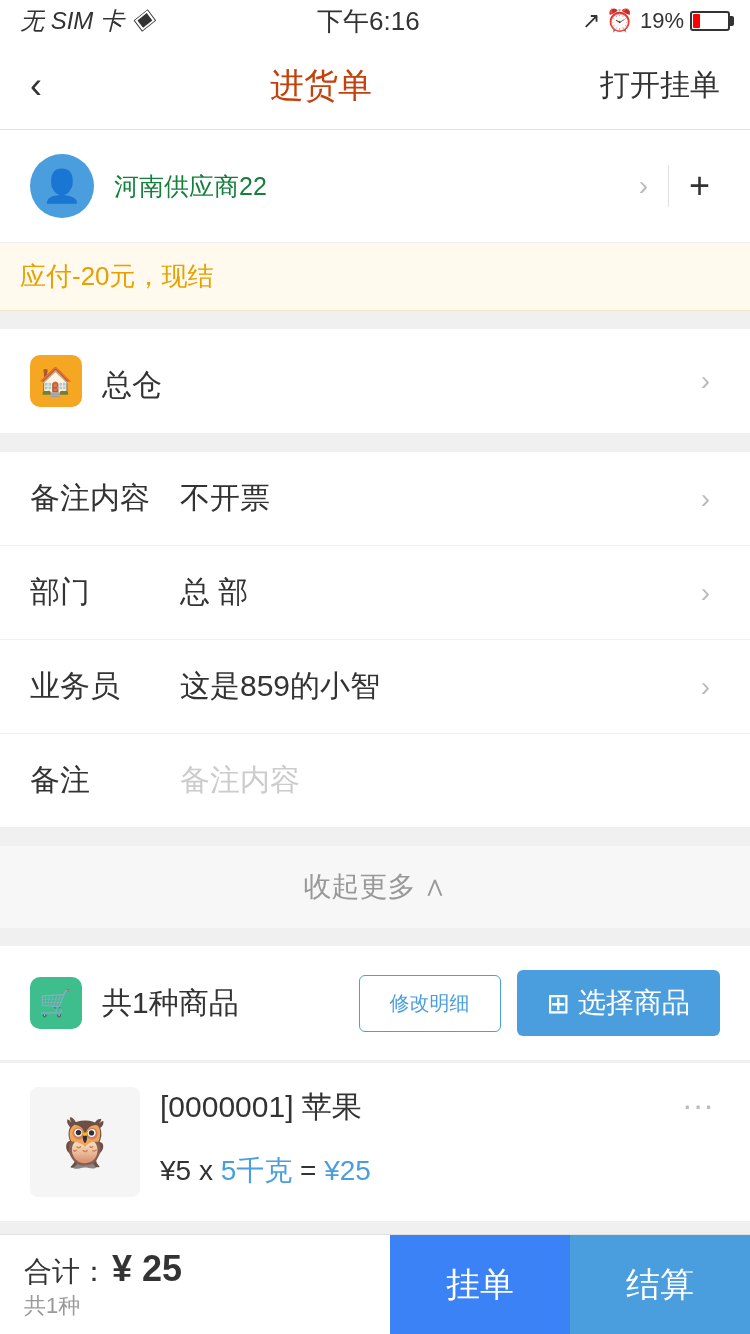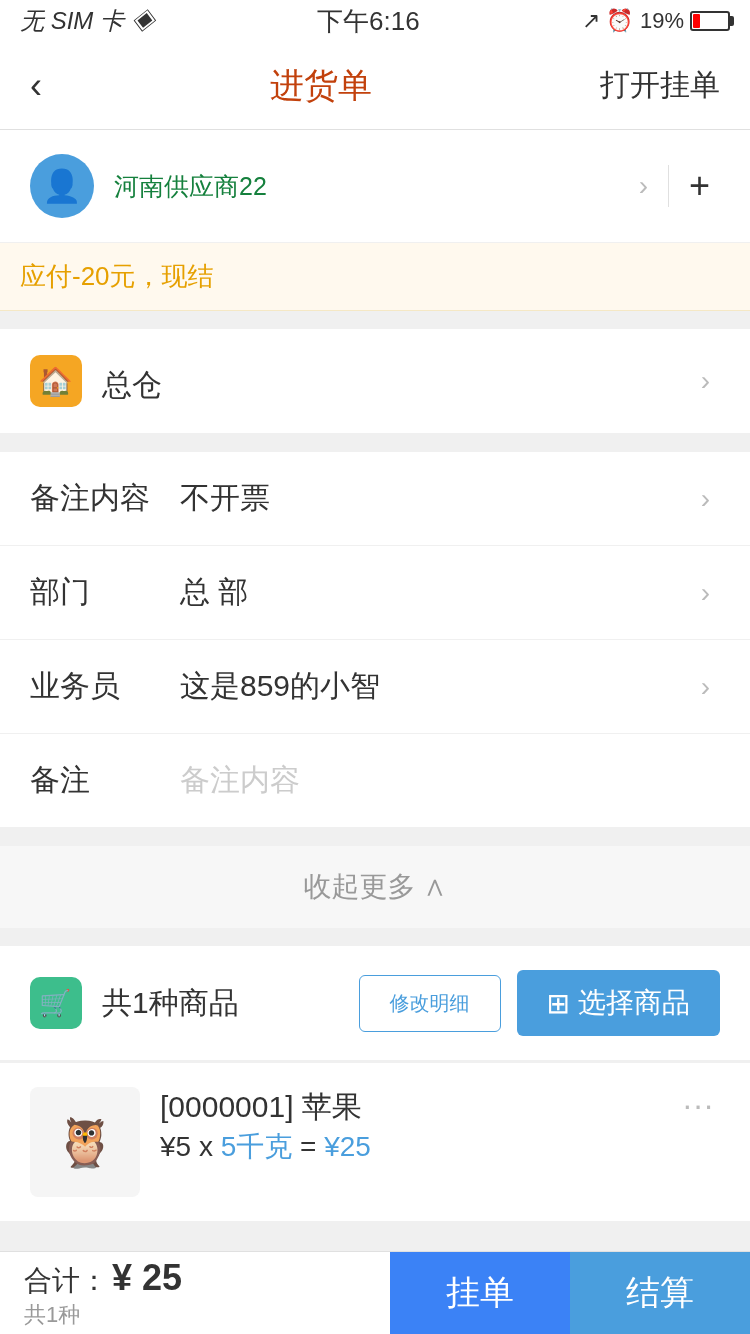--- a/index.html
+++ b/index.html
@@ -261,42 +261,42 @@
       flex-shrink: 0;
     }
     .product-thumb-owl {
       font-size: 48px;
       color: #ccc;
     }
     .product-info { flex: 1; }
     .product-name {
       font-size: 30px;
       color: #333;
-      margin-bottom: 0;
+      margin-bottom: 24px;
     }
     .product-price {
       font-size: 28px;
       color: #333;
     }
     .product-price .highlight {
       color: #4a9edd;
       text-align: center;
     }
     .product-more {
       color: #bbb;
       font-size: 32px;
       padding: 0 6px;
     }
 
     
     .bottom-bar {
       position: fixed;
       bottom: 0;
       width: 750px;
-      height: 83px;
+      height: 100px;
       display: flex;
       align-items: stretch;
       background: #fff;
       border-top: 1px solid #e0e0e0;
     }
     .total-section {
       flex: 1;
       display: flex;
       flex-direction: column;
       justify-content: center;

